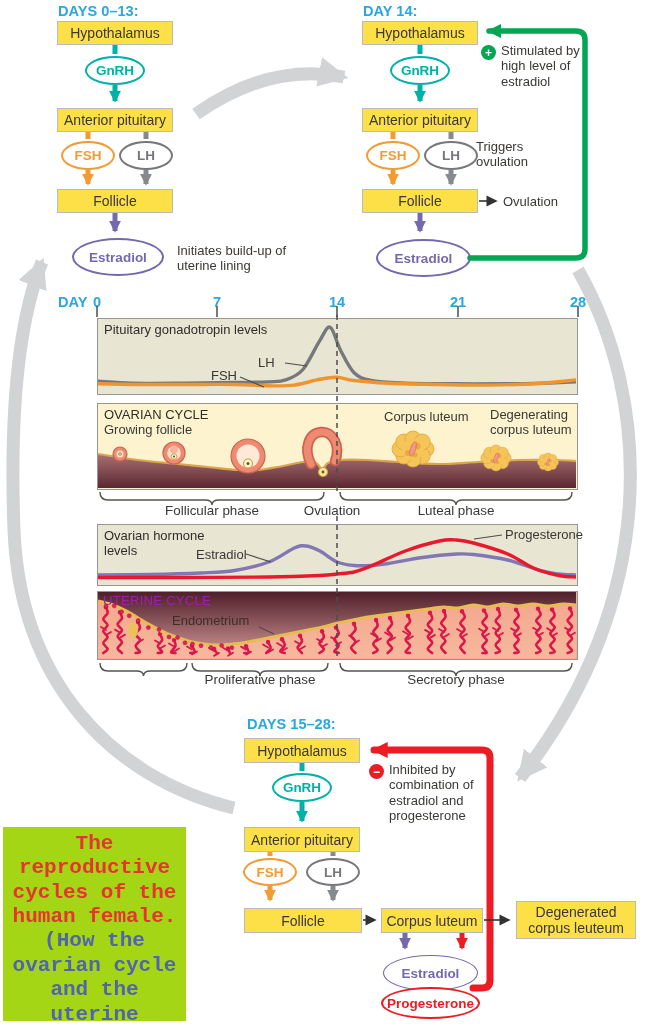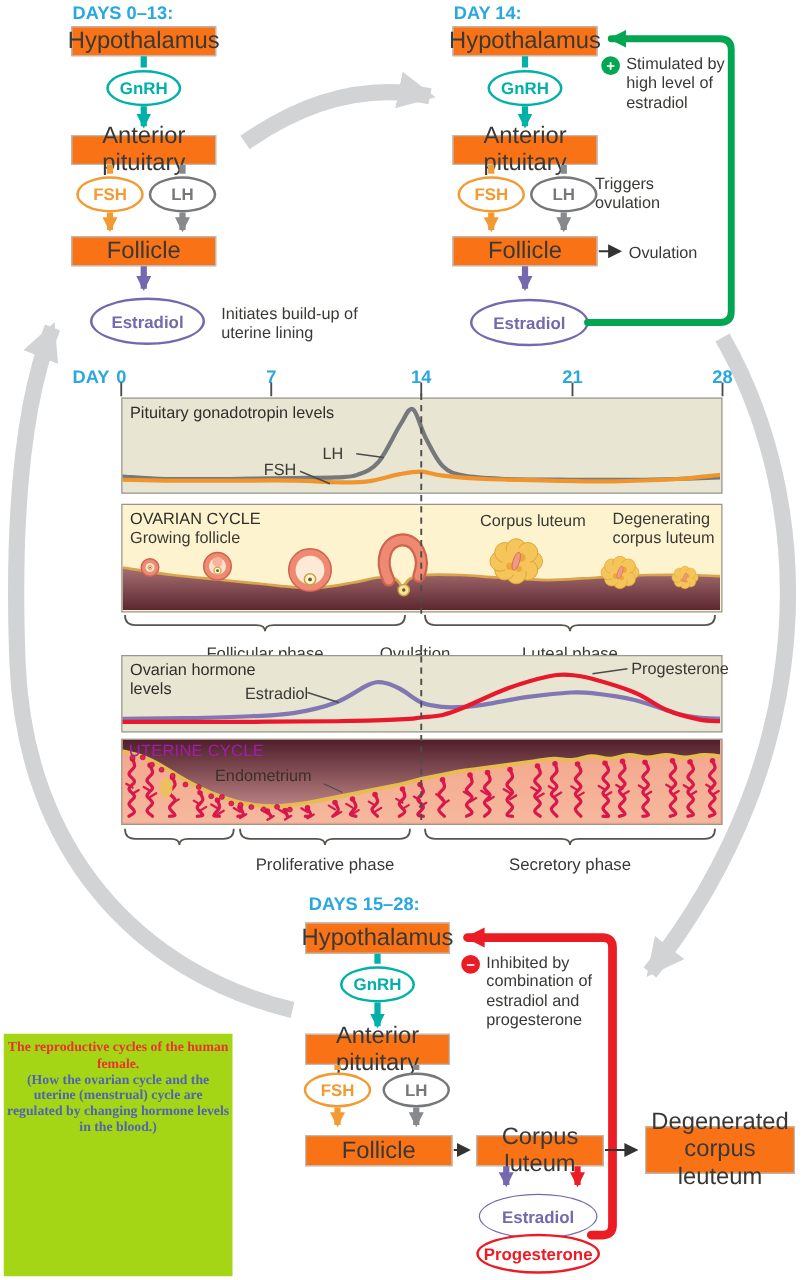--- a/index.html
+++ b/index.html
@@ -1,35 +1,35 @@
 <!DOCTYPE html>
 <html><head>
 <meta charset="utf-8">
 <style>
   html,body{margin:0;padding:0;background:#fff;}
   #canvas{position:relative;width:647px;height:1024px;background:#fff;overflow:hidden;
           font-family:"Liberation Sans",sans-serif;color:#3a3835;}
-  .box{position:absolute;background:#f97316;border:1.4px solid #b9babc;box-sizing:border-box;
-       display:flex;align-items:center;justify-content:center;font-size:19px;color:#3a3835;text-align:center;}
+  .box{position:absolute;background:#fde047;border:1.4px solid #b9babc;box-sizing:border-box;
+       display:flex;align-items:center;justify-content:center;font-size:14px;color:#3a3835;text-align:center;}
   .oval{position:absolute;background:#fff;border-radius:50%;box-sizing:border-box;
         display:flex;align-items:center;justify-content:center;font-weight:bold;font-size:13.5px;}
   .cyt{position:absolute;color:#29a8df;font-weight:bold;font-size:14.6px;white-space:nowrap;}
   .note{position:absolute;font-size:13px;color:#3a3835;line-height:1.18;}
   .ptitle{position:absolute;font-weight:normal;font-size:13px;color:#2f2d2a;line-height:1.12;}
   .plabel{position:absolute;font-size:13px;color:#3a3835;white-space:nowrap;}
-  .phase{position:absolute;transform:translateX(-50%);font-size:13.4px;color:#3a3835;text-align:center;line-height:1.12;margin-top:12px;}
+  .phase{position:absolute;transform:translateX(-50%);font-size:13.4px;color:#3a3835;text-align:center;line-height:1.12;}
   .tick{position:absolute;transform:translateX(-50%);color:#29a8df;font-weight:bold;font-size:14.6px;}
   .sign{position:absolute;width:15px;height:15px;border-radius:50%;color:#fff;font-weight:bold;
         display:flex;align-items:center;justify-content:center;font-size:12px;line-height:1;}
   .panel{position:absolute;border:1.4px solid #98978f;box-sizing:border-box;}
   .panel svg{position:absolute;left:0;top:0;}
   #overlay{position:absolute;left:0;top:0;pointer-events:none;z-index:10;}
   #caption{position:absolute;left:3px;top:827px;width:183px;height:194px;background:#a5d616;
-           font-family:Liberation Serif, serif;font-weight:bold;text-align:center;
-           font-size:11px;line-height:1.16;padding:5px 2px;box-sizing:border-box;}
+           font-family:Liberation Mono, monospace;font-weight:bold;text-align:center;
+           font-size:21px;line-height:1.16;padding:5px 2px;box-sizing:border-box;}
   #caption .t1{color:#e8342e;}
   #caption .t2{color:#5064b0;}
 </style>
 </head>
 <body>
 
 <div id="canvas">
 
   <span class="cyt" style="left:58px;top:294px">DAY</span>
   <span class="tick" style="left:97px;top:294px">0</span>

